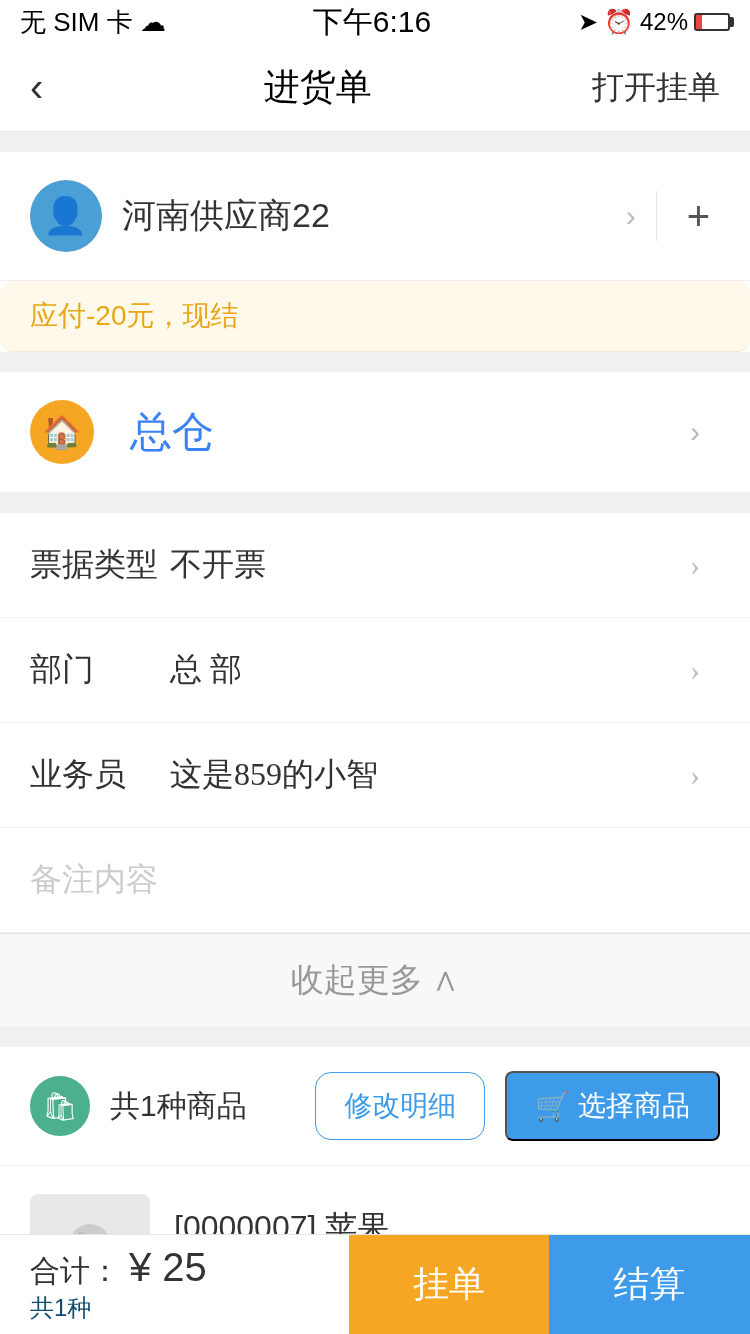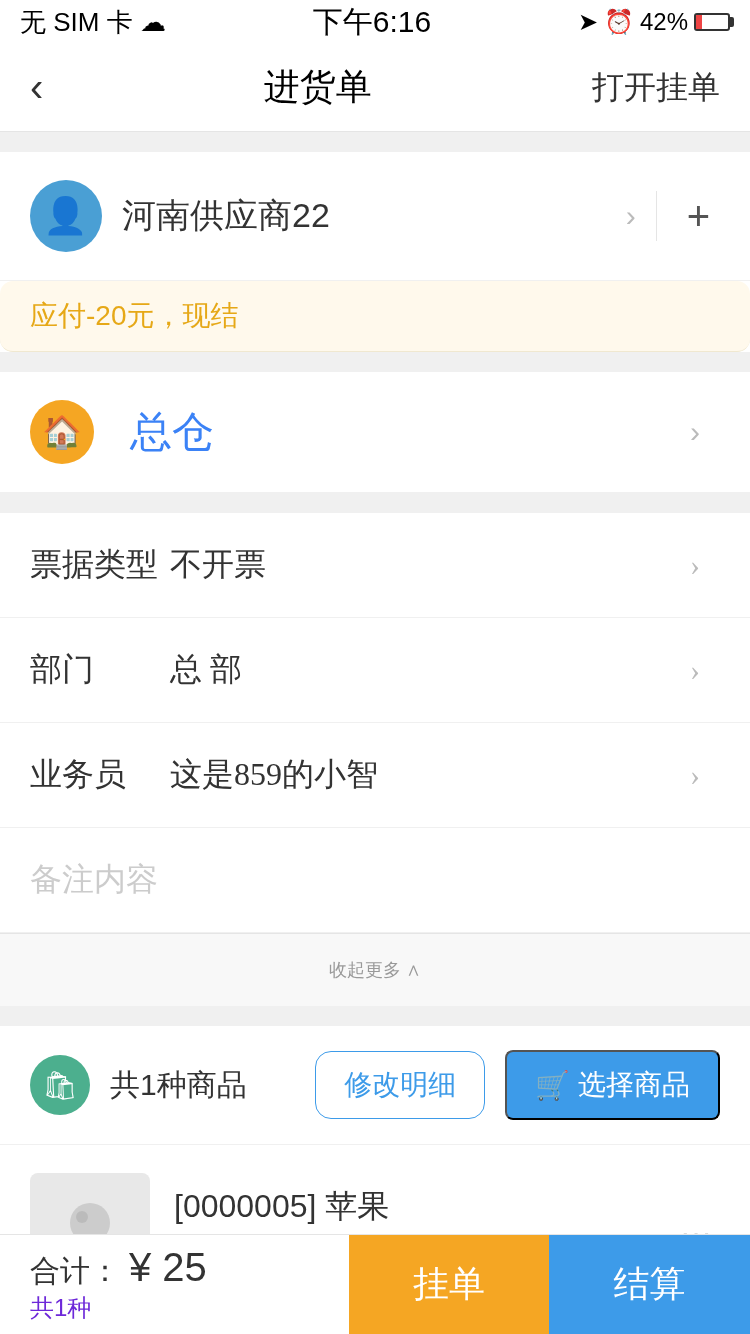--- a/index.html
+++ b/index.html
@@ -161,21 +161,21 @@
       margin-left: 36px;
     }
 
     
     .collapse-row {
       background: #f8f8f8;
       display: flex;
       align-items: center;
       justify-content: center;
       padding: 24px;
-      font-size: 18px;
+      font-size: 33px;
       color: #999;
       border-top: 1px solid #e5e5e5;
     }
 
     
     .products-header {
       background: #fff;
       display: flex;
       align-items: center;
       padding: 24px 30px;
@@ -281,21 +281,21 @@
       font-size: 30px;
       color: #333;
     }
     .total-amount {
       font-size: 40px;
       color: #333;
       font-weight: 500;
     }
     .total-count {
       font-size: 24px;
-      color: #6d28d9;
+      color: #0c4a6e;
     }
     .btn-pending {
       width: 200px;
       height: 100px;
       background: #f5a623;
       color: #fff;
       font-size: 36px;
       display: flex;
       align-items: center;
       justify-content: center;
@@ -419,21 +419,21 @@
       <div class="product-thumb">
         <svg width="80" height="80" viewBox="0 0 80 80">
           <circle cx="40" cy="30" r="20" fill="#ccc"></circle>
           <circle cx="32" cy="24" r="6" fill="#bbb"></circle>
           <path d="M20 50 Q40 70 60 50" stroke="#bbb" fill="none" stroke-width="3"></path>
           <text x="40" y="72" font-size="14" fill="#aaa" text-anchor="middle">碧+</text>
         </svg>
       </div>
       <div class="product-info">
         <div class="product-name">
-          <span>[0000005]</span>
+          <span>[0000007]</span>
           <span> </span>
           <span>苹果</span>
         </div>
         <div class="product-price">
           <span>¥5</span>
           <span> x </span>
           <span class="highlight">5千克</span>
           <span> = </span>
           <span class="highlight">¥25</span>
         </div>

